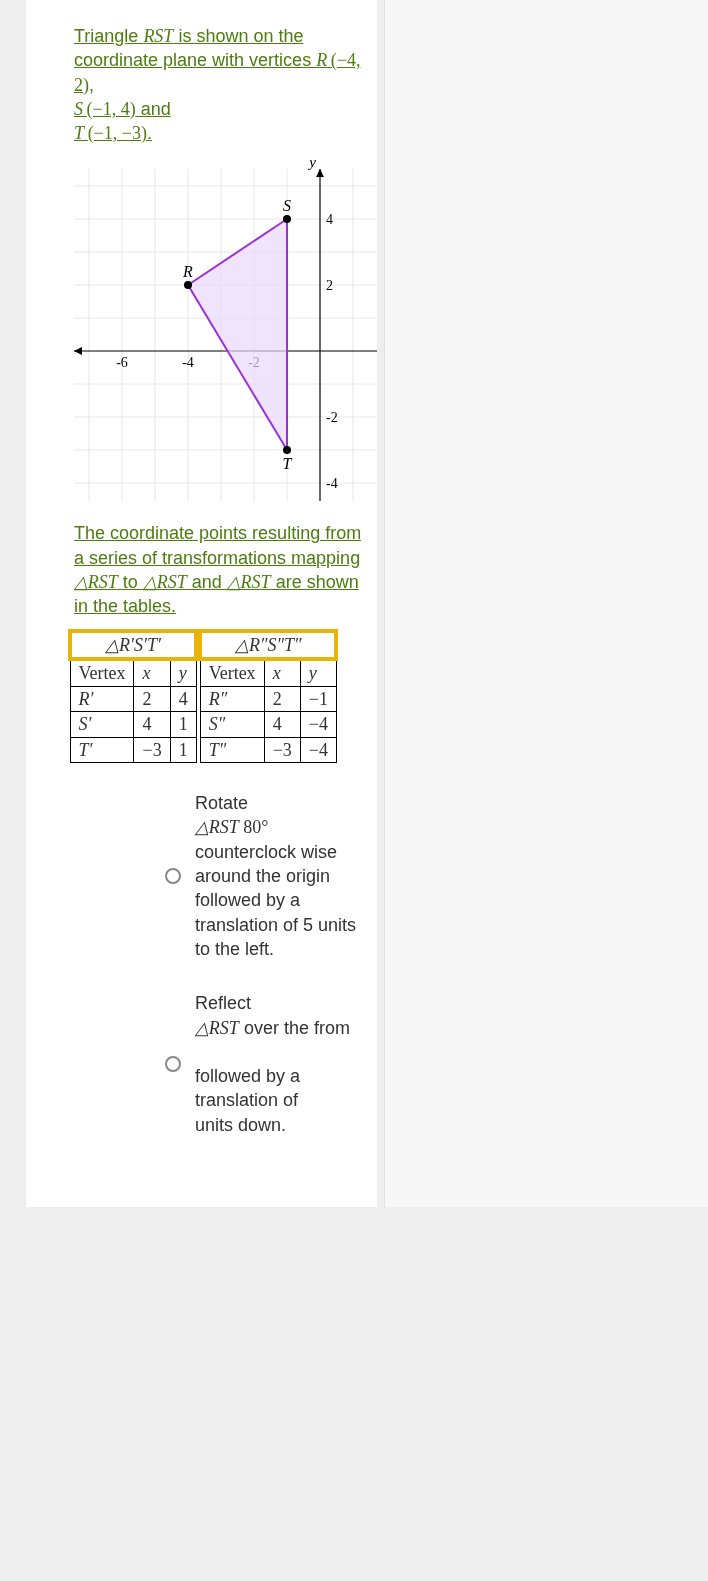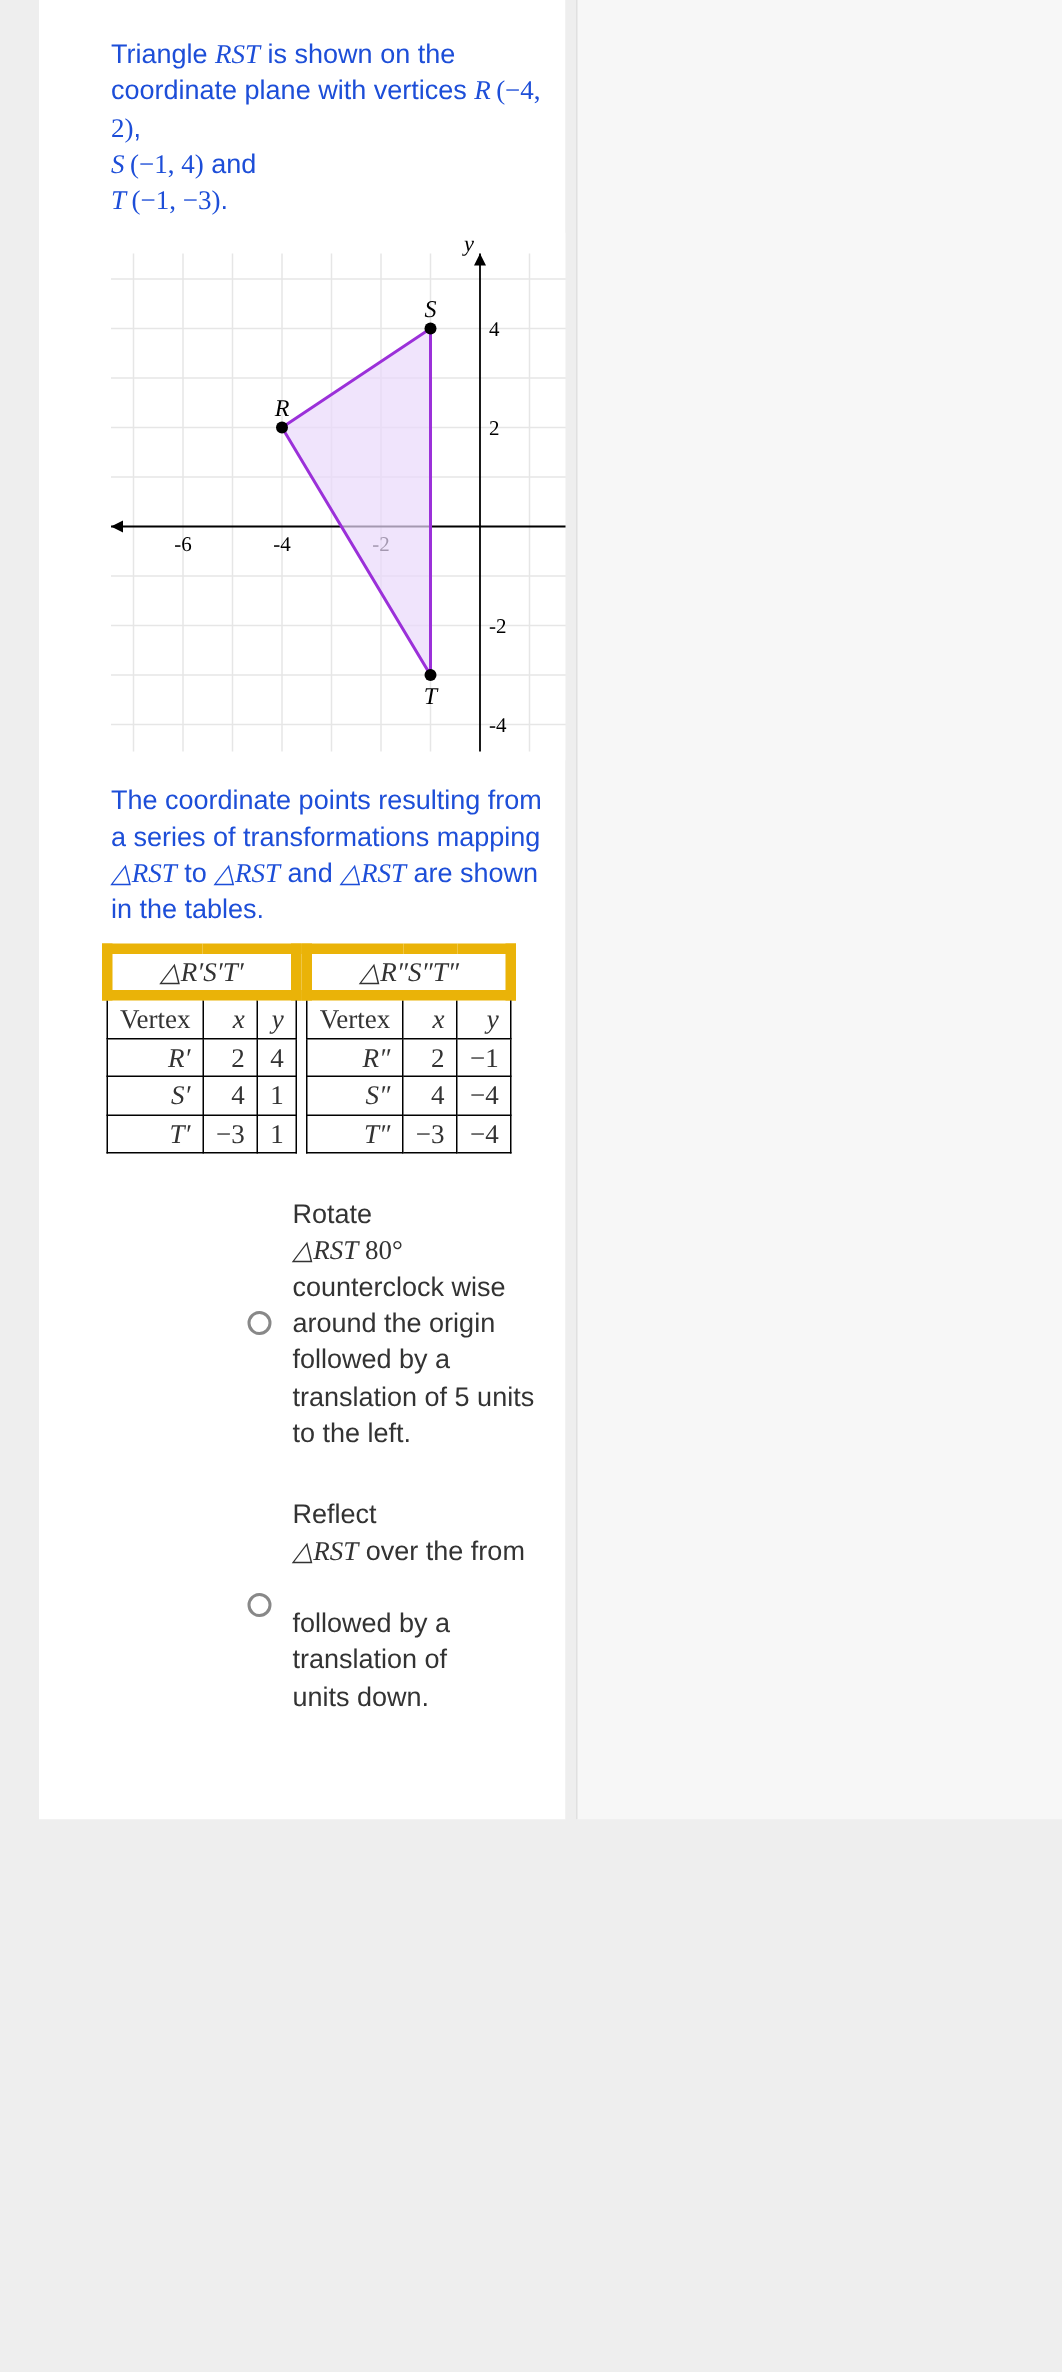--- a/index.html
+++ b/index.html
@@ -28,22 +28,23 @@
     background: #eeeeee;
   }
   .panel-right {
     flex: 1;
     background: #f7f7f7;
     border-left: 1px solid #e0e0e0;
   }
   .problem-text {
     font-size: 18px;
     line-height: 1.35;
-    color: #1d4ed8;
+    color: #4d7c0f;
     margin-bottom: 10px;
+    text-decoration: underline;
   }
   .mi { font-family: Georgia, "Times New Roman", serif; font-style: italic; }
   .mn { font-family: Georgia, "Times New Roman", serif; }
   .graph-wrap {
     width: 100%;
     margin: 6px 0 14px -12px;
   }
   svg.graph { display: block; }
   .tables {
     display: flex;
@@ -52,26 +53,26 @@
     margin-top: 2px;
   }
   table.coord {
     border-collapse: collapse;
     font-family: Georgia, "Times New Roman", serif;
     font-size: 18px;
   }
   table.coord th, table.coord td {
     border: 1px solid #000;
     padding: 1px 8px;
-    text-align: right;
+    text-align: left;
     font-weight: normal;
     line-height: 1.25;
   }
   table.coord .tlabel {
-    border: 7px solid #eab308;
+    border: 4px solid #eab308;
     text-align: center;
     font-style: italic;
   }
   .question {
     margin-top: 36px;
     font-size: 18px;
     line-height: 1.35;
   }
   .choices {
     margin-top: 28px;

